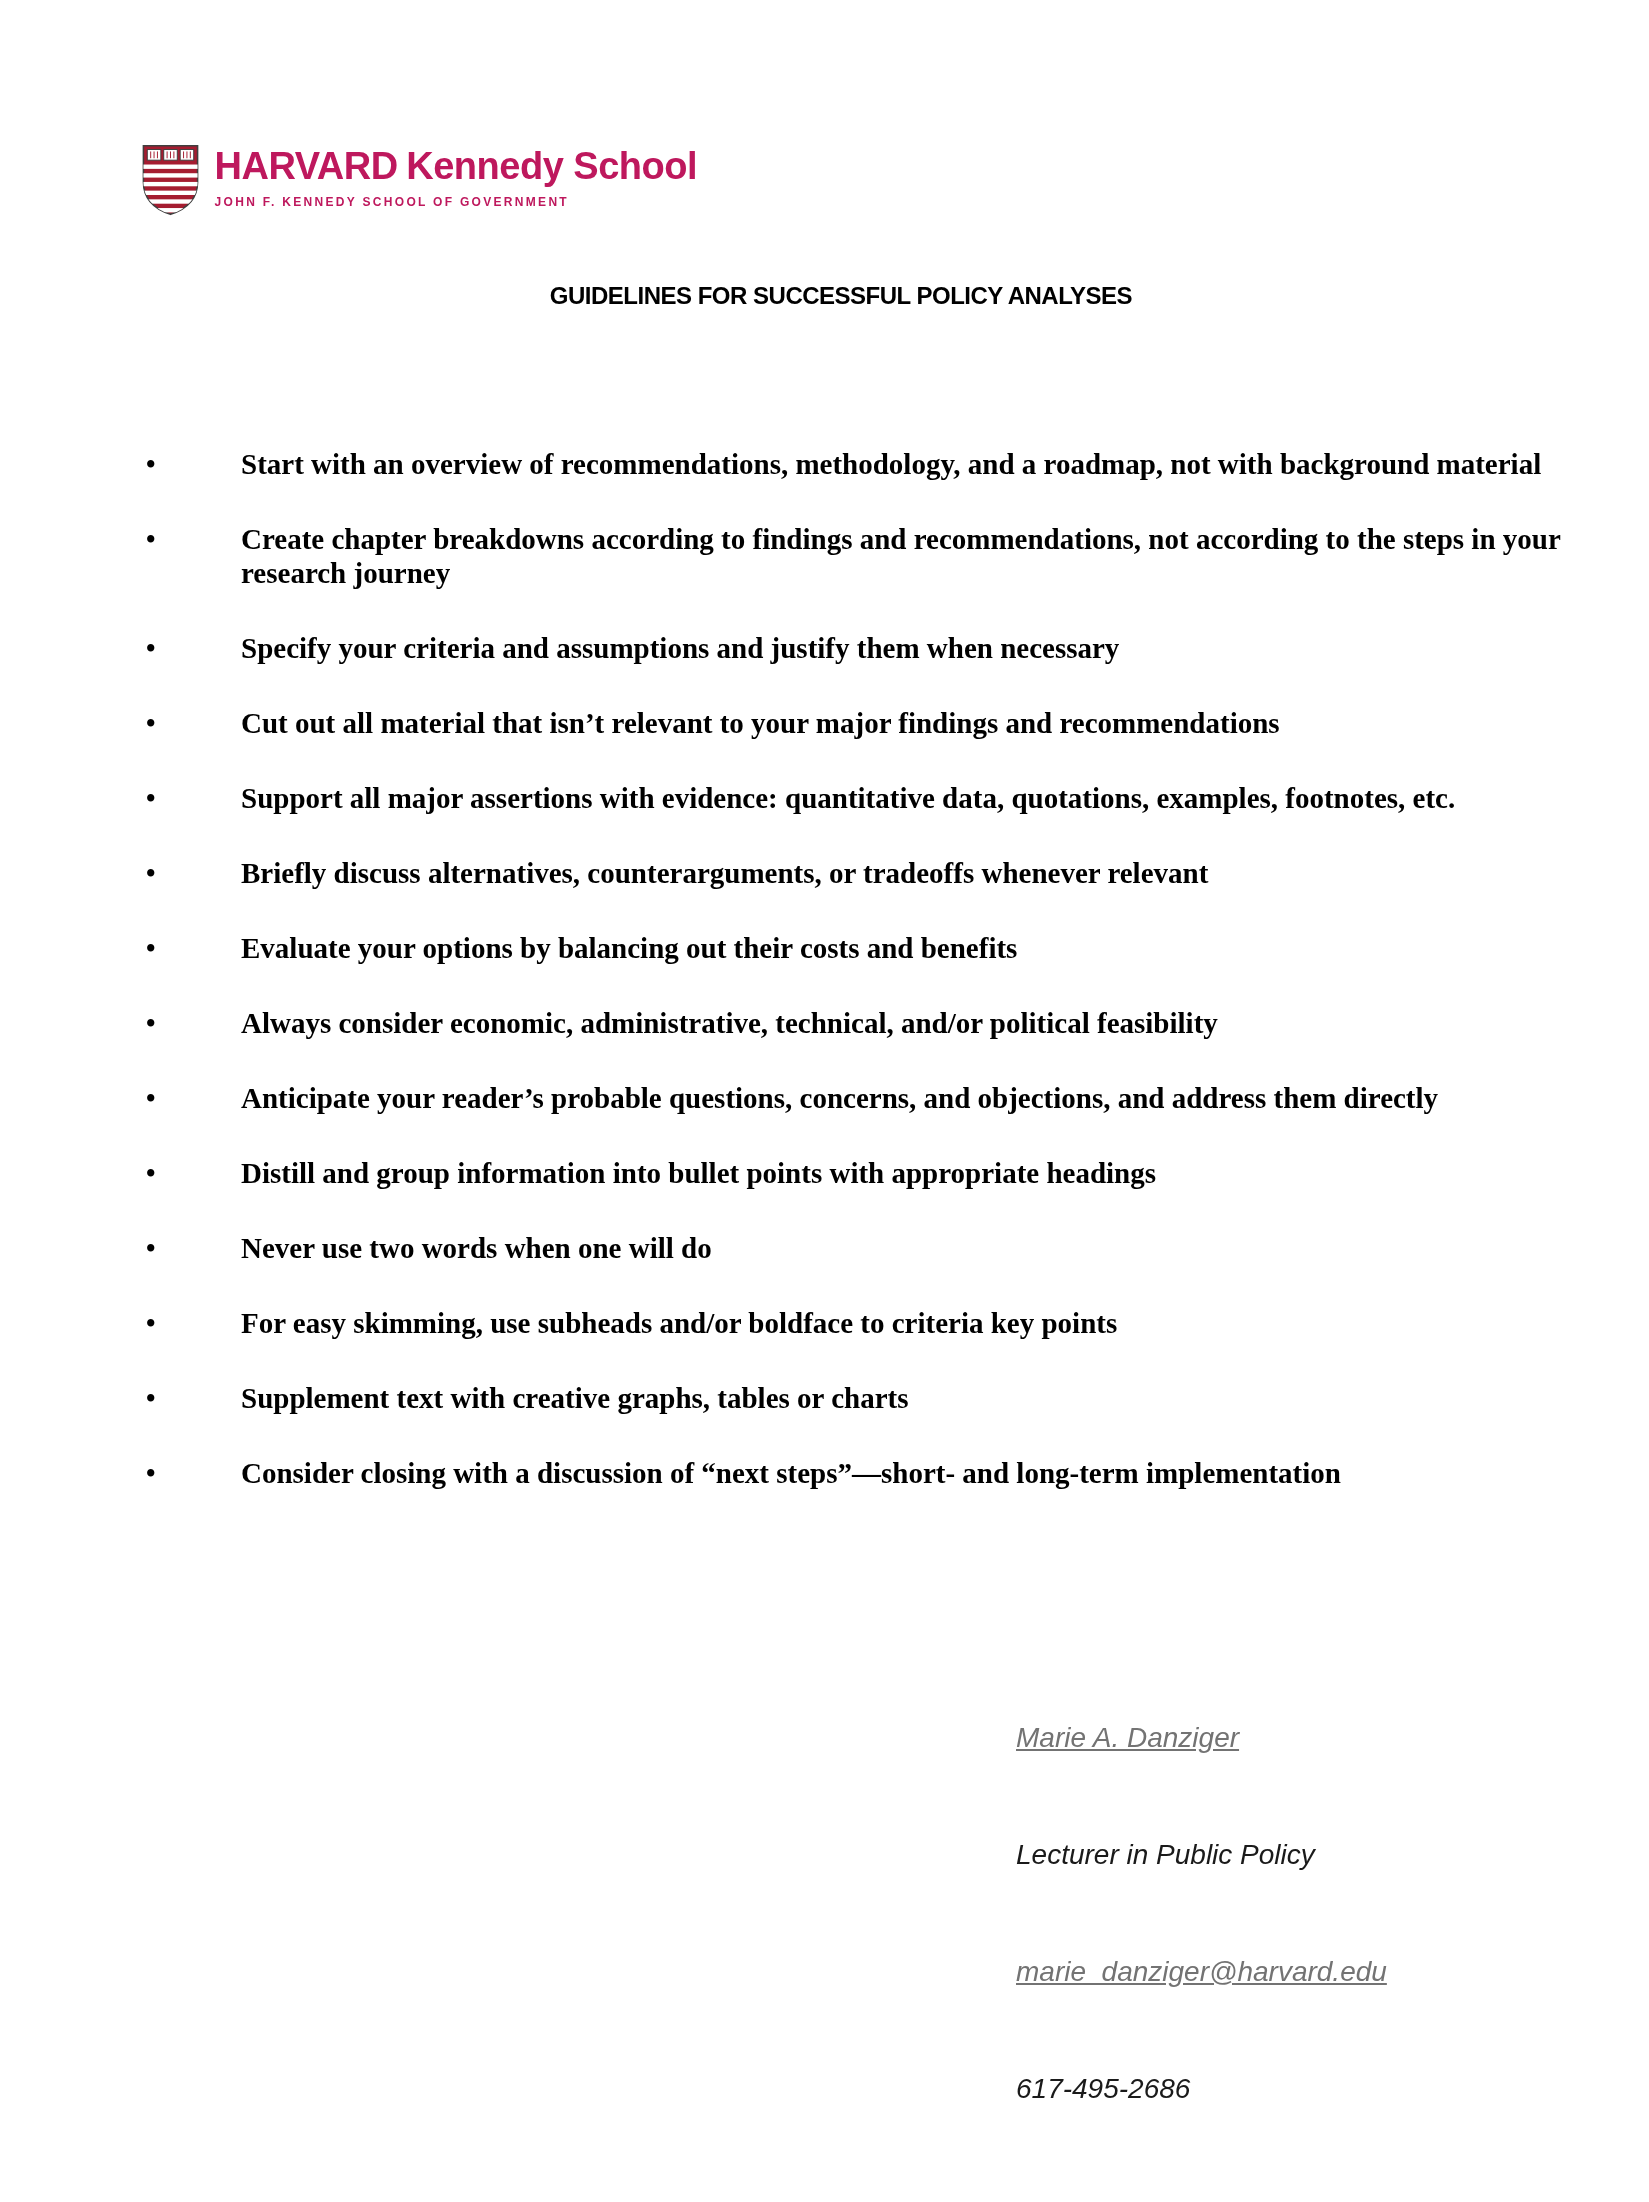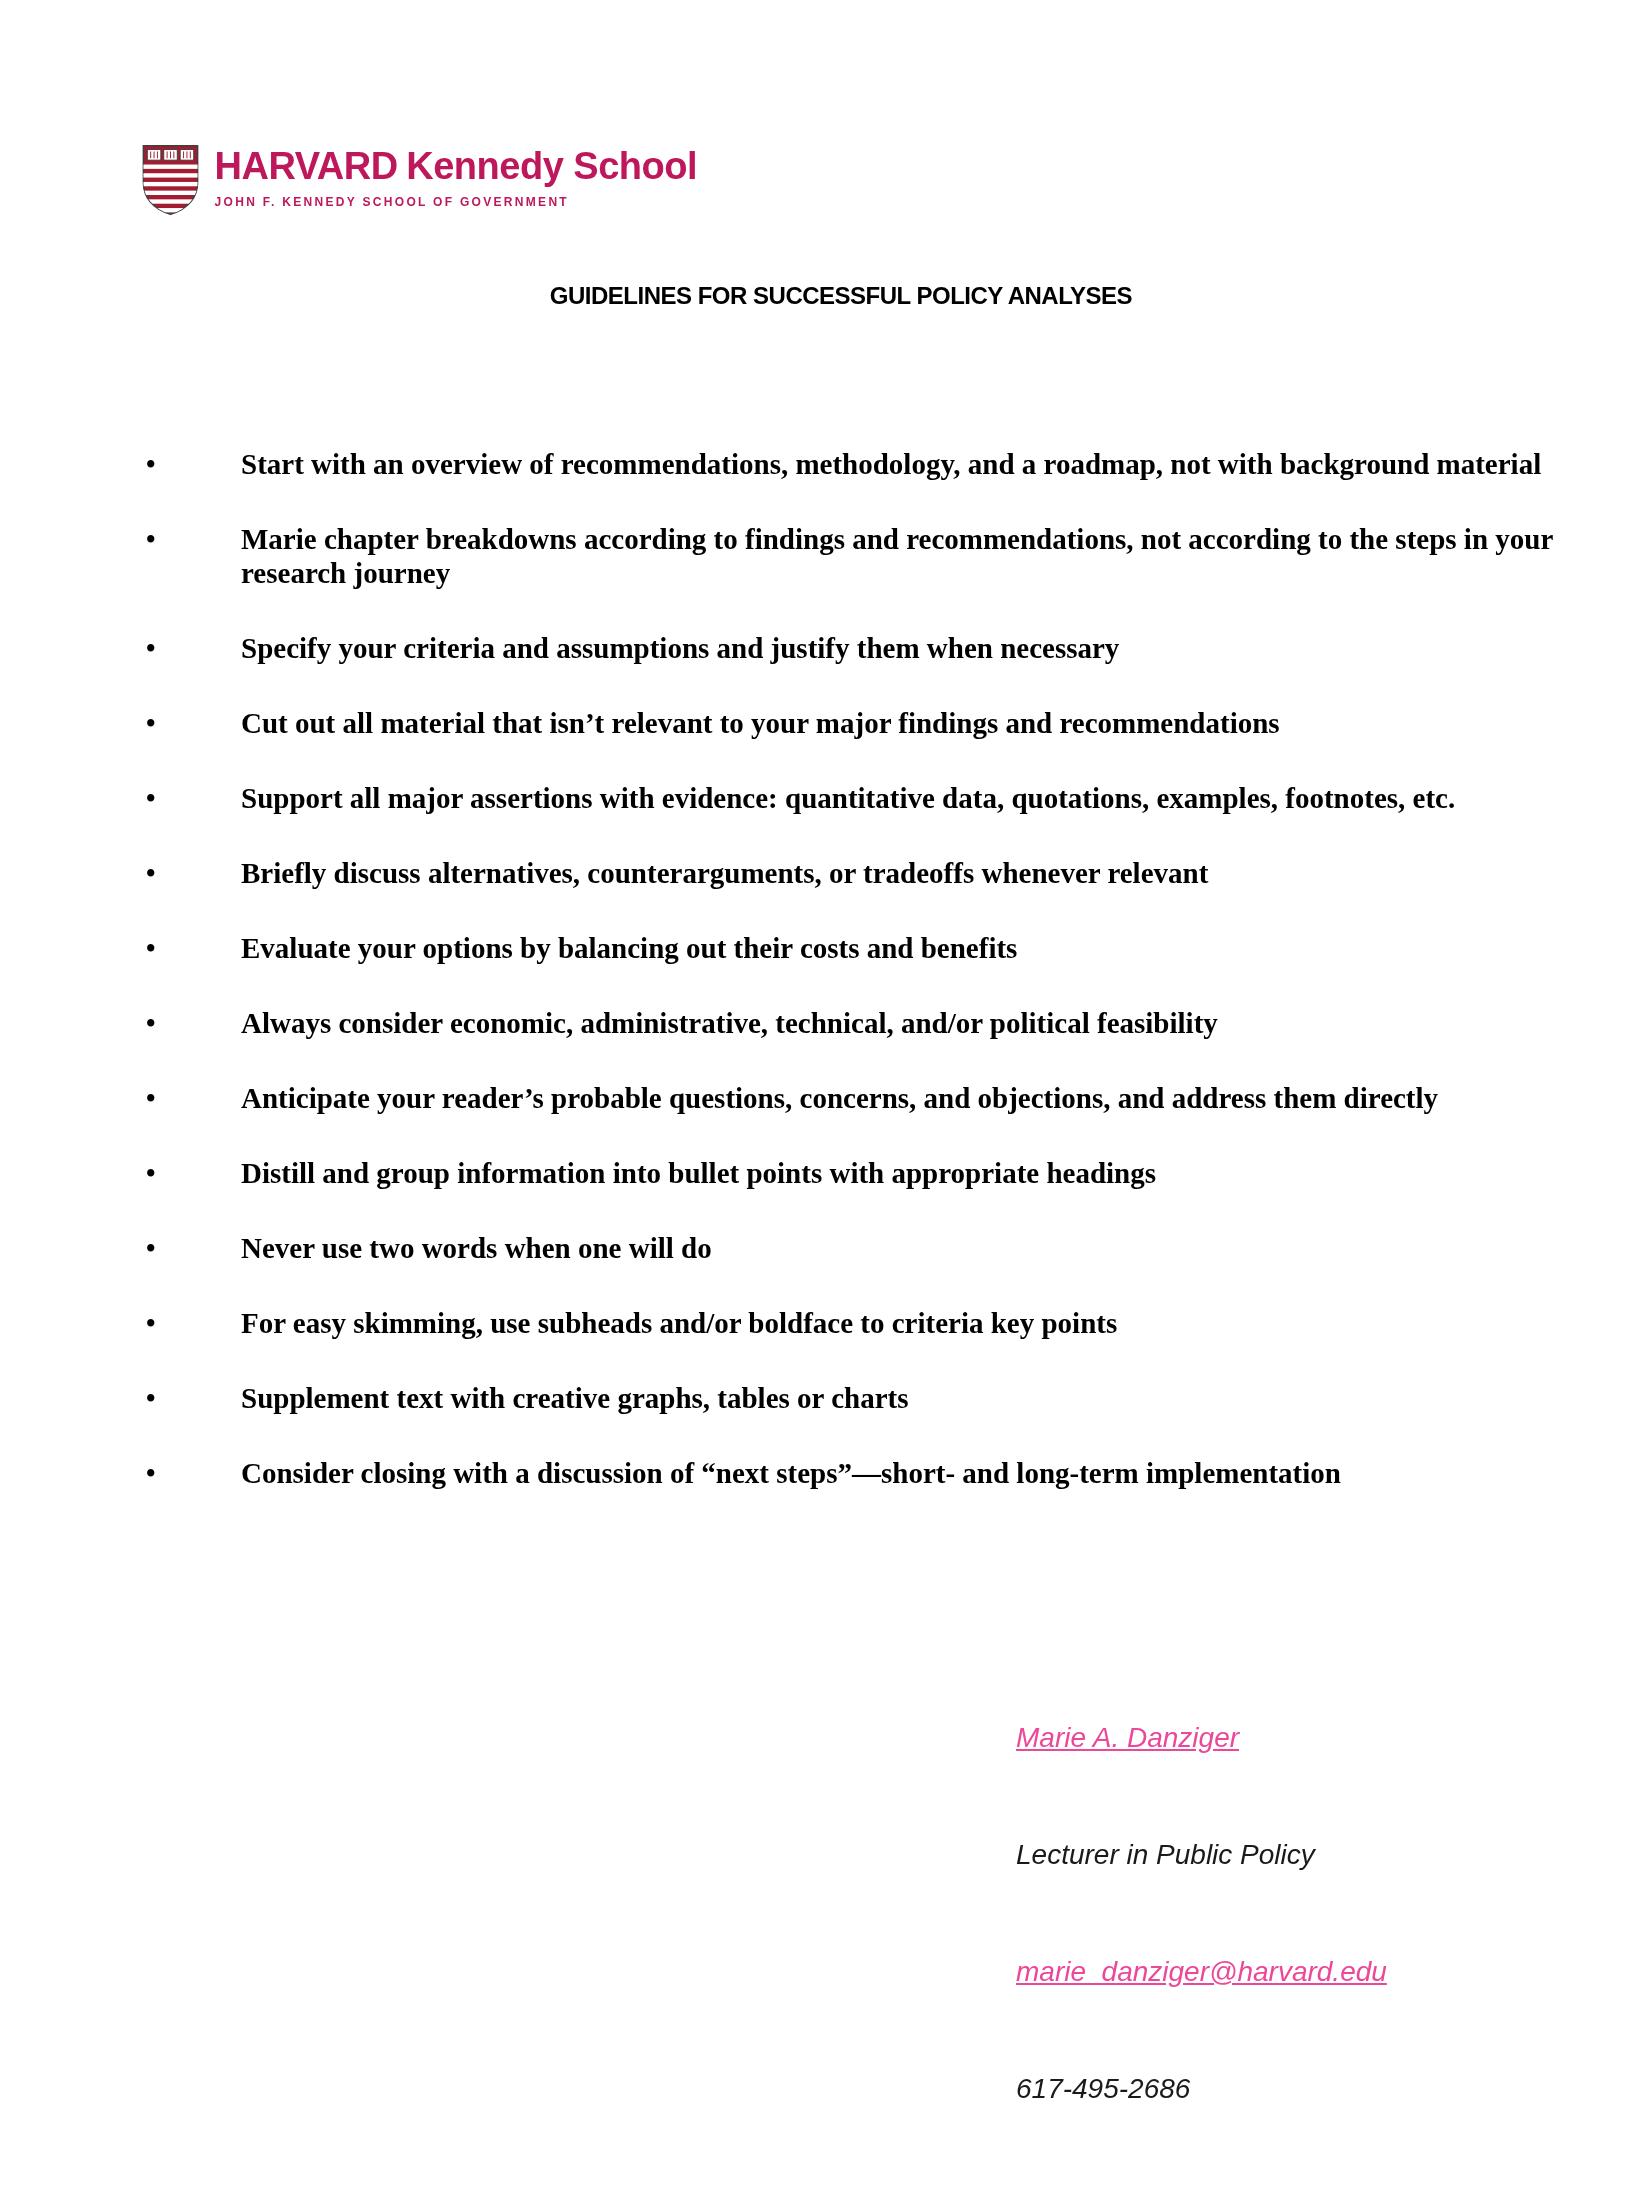--- a/index.html
+++ b/index.html
@@ -79,21 +79,21 @@
     top: 1640px;
     left: 1016px;
     font-family: "Liberation Sans", sans-serif;
     font-size: 28px;
     line-height: 39px;
     color: #1a1a1a;
     white-space: pre-wrap;
   }
   .contact .italic { font-style: italic; }
   .link {
-    color: #ec4899;
+    color: #737373;
     text-decoration: underline;
     cursor: pointer;
   }
 </style>
 </head>
 <body>
 
 <div class="page">
 
   <div class="logo">
@@ -138,21 +138,21 @@
 
   <h1 class="doc-title">GUIDELINES FOR SUCCESSFUL POLICY ANALYSES</h1>
 
   <ul class="guidelines">
     <li>
         <span class="bullet-dot">•</span>
         <span class="bullet-text">Start with an overview of recommendations, methodology, and a roadmap, not with background material</span>
       </li>
     <li>
         <span class="bullet-dot">•</span>
-        <span class="bullet-text">Marie chapter breakdowns according to findings and recommendations, not according to the steps in your research journey</span>
+        <span class="bullet-text">Create chapter breakdowns according to findings and recommendations, not according to the steps in your research journey</span>
       </li>
     <li>
         <span class="bullet-dot">•</span>
         <span class="bullet-text">Specify your criteria and assumptions and justify them when necessary</span>
       </li>
     <li>
         <span class="bullet-dot">•</span>
         <span class="bullet-text">Cut out all material that isn’t relevant to your major findings and recommendations</span>
       </li>
     <li>

